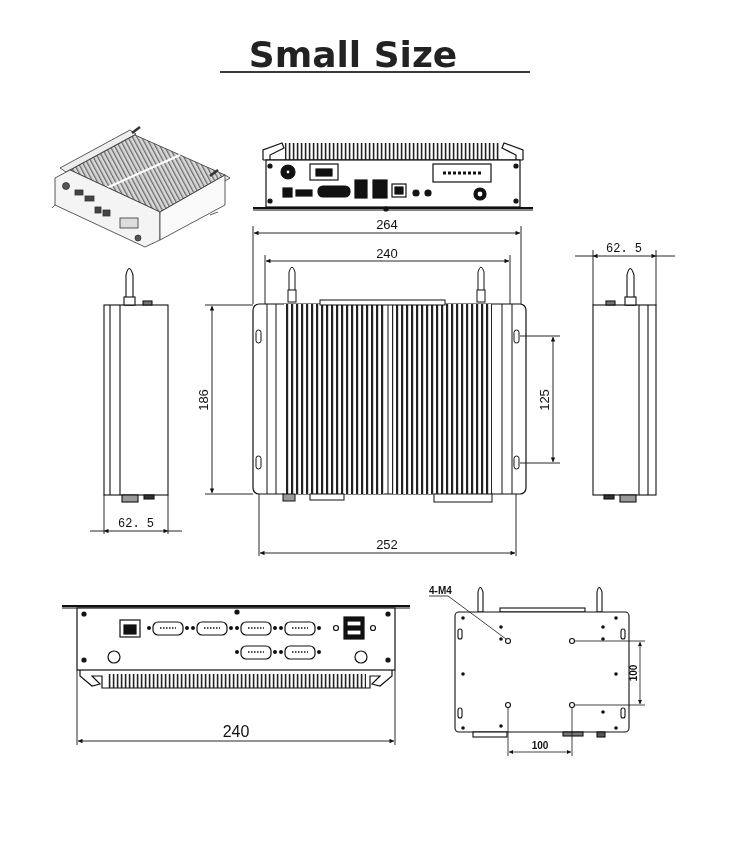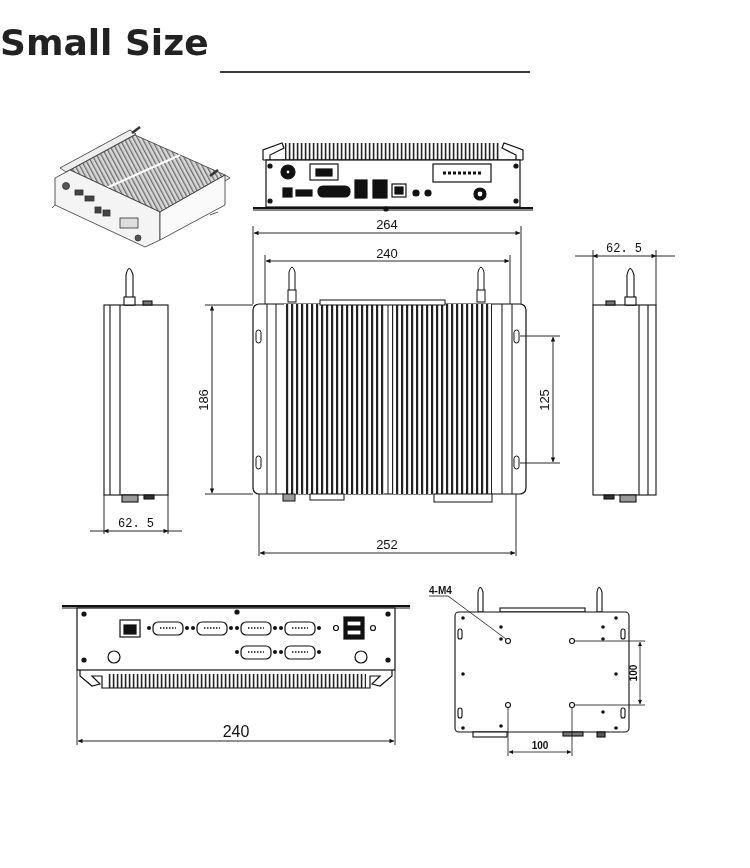--- a/index.html
+++ b/index.html
@@ -1,17 +1,17 @@
 <!DOCTYPE html>
 <html><head>
 <meta charset="utf-8">
 <style>
   html, body { margin: 0; padding: 0; background: #ffffff; }
   body { width: 750px; height: 868px; position: relative; overflow: hidden; font-family: "Liberation Sans", sans-serif; }
-  .title { position: absolute; left: 0; top: 22px; width: 706px; font-family: "DejaVu Sans", sans-serif; font-weight: bold; font-size: 36px; color: #222222; letter-spacing: 0px; }
+  .title { position: absolute; left: 0; top: 34px; width: 706px; text-align: center; font-family: "DejaVu Sans", sans-serif; font-weight: bold; font-size: 36px; color: #222222; letter-spacing: 0px; }
   .title-rule { position: absolute; left: 220px; top: 71px; width: 310px; height: 2px; background: #3a3a3a; }
   svg.drawing { position: absolute; left: 0; top: 0; }
   .dim { font-family: "Liberation Sans", sans-serif; font-size: 13px; fill: #111111; }
   .dimm { font-family: "Liberation Mono", monospace; font-size: 12px; fill: #111111; }
   .sm { font-family: "Liberation Sans", sans-serif; font-size: 10px; fill: #111111; font-weight: bold; }
 </style>
 </head>
 <body>
 
 <div class="title">Small Size</div>

